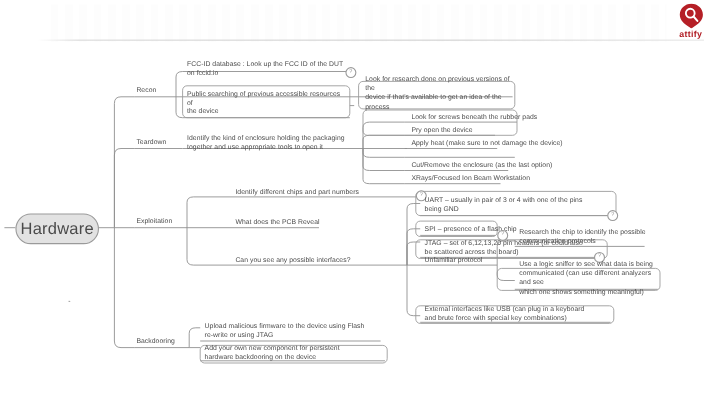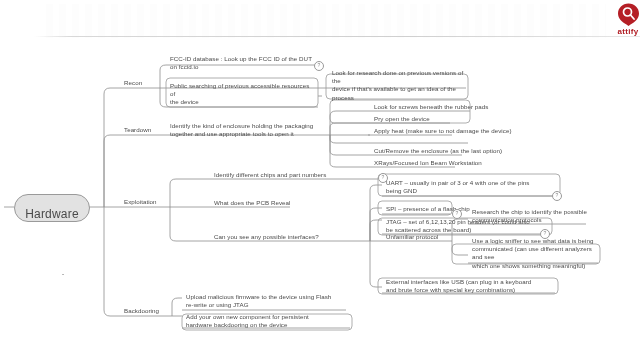--- a/index.html
+++ b/index.html
@@ -36,22 +36,22 @@
   }
   
   #canvas{
     position:absolute;left:0;top:38px;width:640px;height:322px;
   }
   #wires{position:absolute;left:0;top:0;width:640px;height:322px;}
   
   #root-node{
     position:absolute;left:14px;top:156px;width:74px;height:26px;
     background:#e2e2e2;border:1px solid #9a9a9a;border-radius:14px;
-    display:flex;align-items:flex-end;justify-content:center;
-    font-size:12px;color:#4a4a4a;letter-spacing:.2px;
+    display:flex;align-items:center;justify-content:center;
+    font-size:15px;color:#4a4a4a;letter-spacing:.2px;
   }
   
   .node{
     position:absolute;
     font-size:6.2px;
     line-height:8.2px;
     color:#4a4a4a;
     letter-spacing:.05px;
     white-space:pre-line;
     padding:0 2px 1px 2px;

